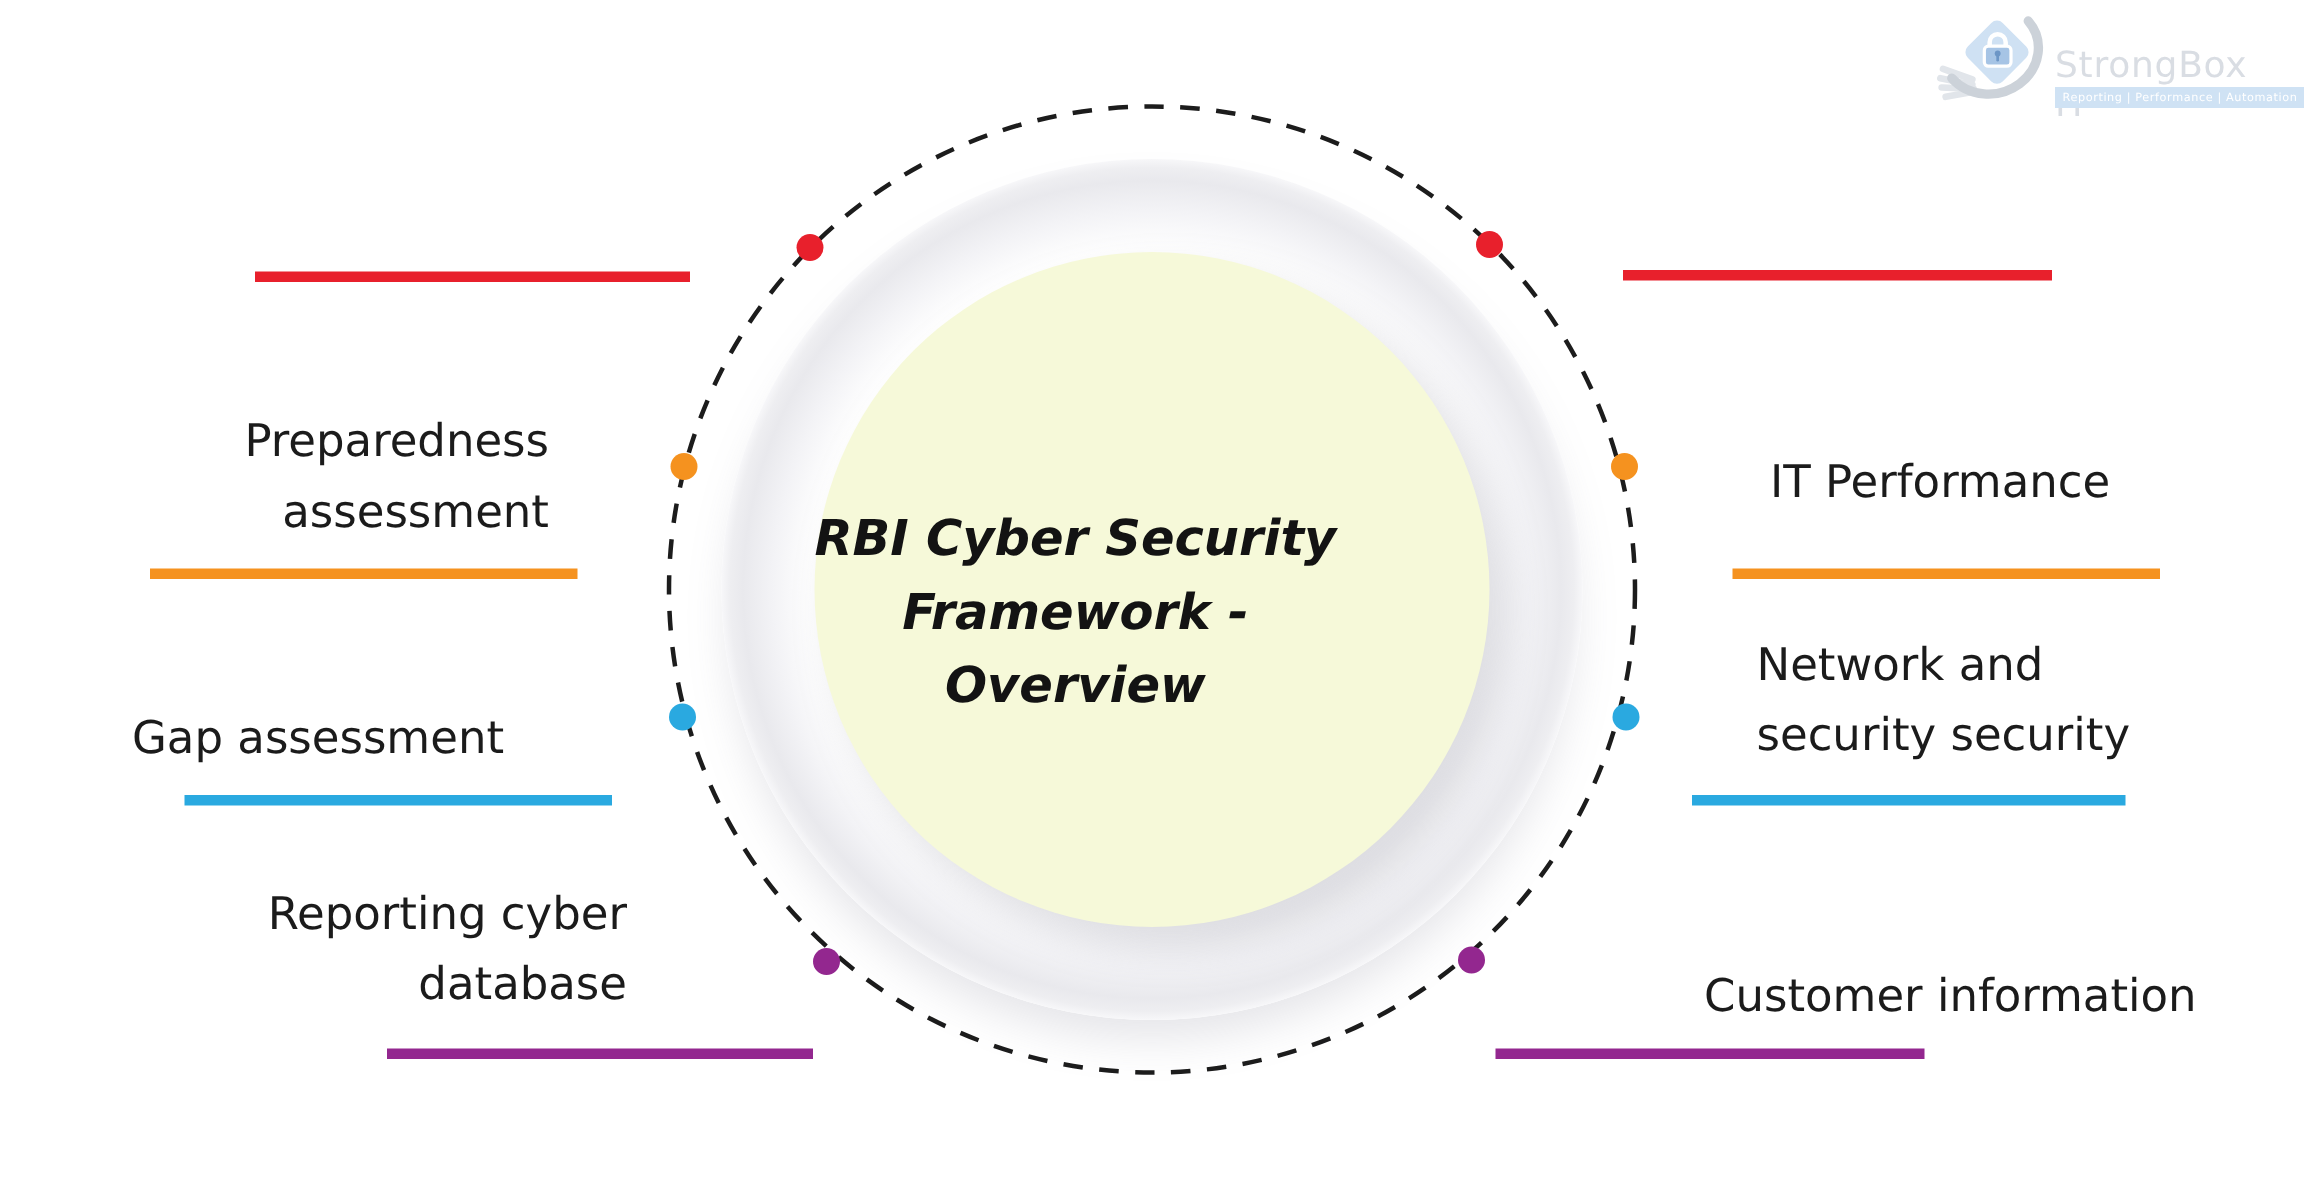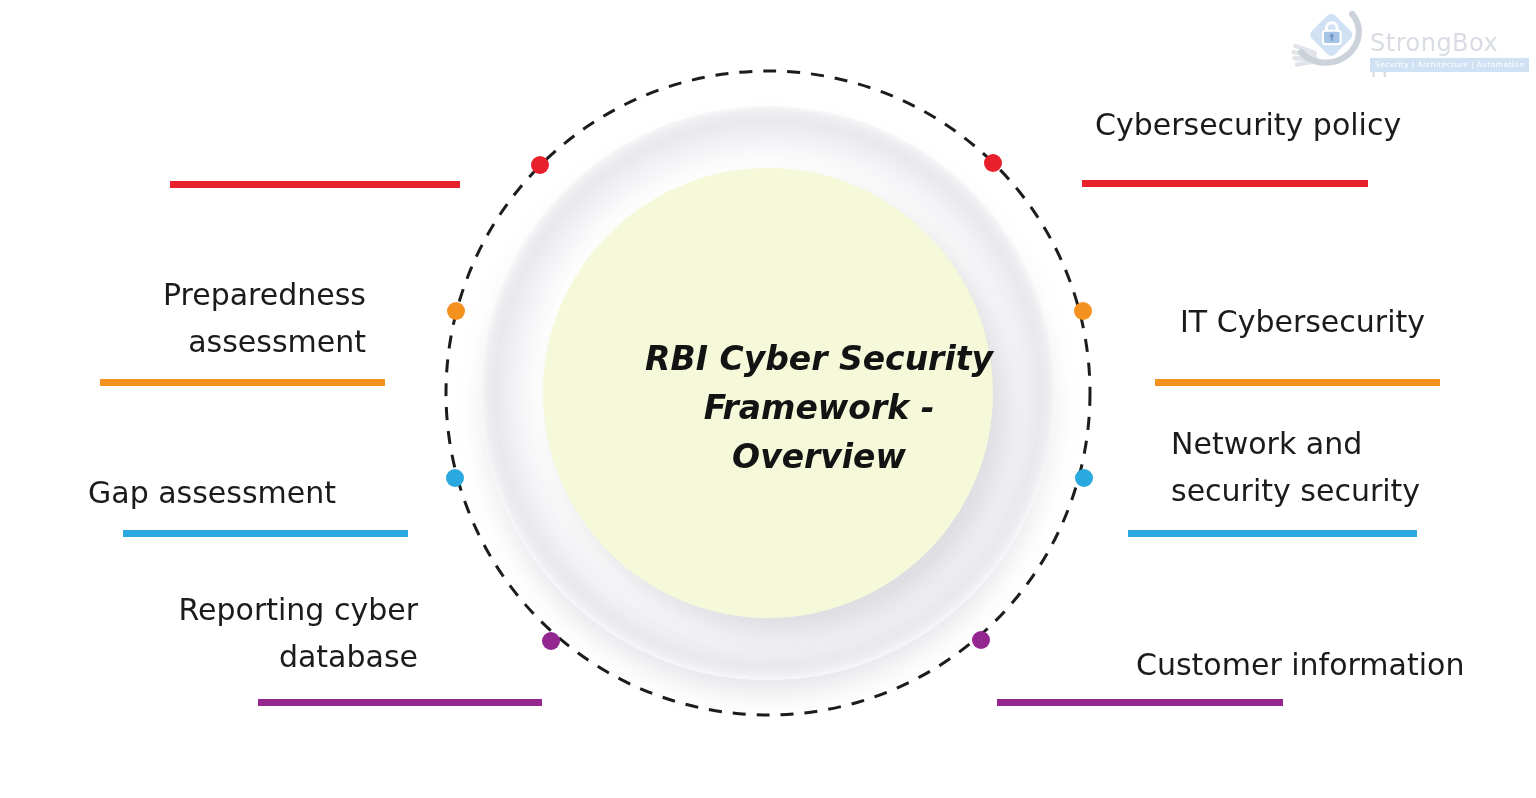--- a/index.html
+++ b/index.html
@@ -13,21 +13,21 @@
   .disc-outer{
     position:absolute;left:481px;top:106px;width:574px;height:574px;border-radius:50%;
     background:radial-gradient(closest-side,#ffffff 0%,#ffffff 79%,#f3f3f6 88%,#e9e9ed 95%,#eeeef1 98%,#f7f7f9 100%);
     box-shadow:0 18px 30px -6px rgba(120,120,140,0.20);
   }
   
   .disc-inner{
     position:absolute;left:543px;top:168px;width:450px;height:450px;border-radius:50%;
     background:#f6f9d9;
     box-shadow:12px 14px 26px rgba(125,125,145,0.28);
-    display:flex;align-items:center;justify-content:flex-end;text-align:center;
+    display:flex;align-items:center;justify-content:flex-start;text-align:center;
   }
   .center-title{
     font-family:"DejaVu Sans",sans-serif;
     font-weight:bold;font-style:italic;
     font-size:33px;line-height:49px;color:#131313;
     transform:translateY(14px);
   }
   
   .lbl{
     position:absolute;font-size:30px;line-height:47px;color:#1b1b1b;
@@ -94,28 +94,25 @@
   <div class="bar b2" style="background: rgb(42, 169, 224);"></div>
   <div class="dot d2" style="background: rgb(42, 169, 224);"></div>
 
   <div class="lbl r t3">
     <div>Reporting cyber</div>
     <div>database</div>
   </div>
   <div class="bar b3" style="background: rgb(147, 39, 143);"></div>
   <div class="dot d3" style="background: rgb(147, 39, 143);"></div>
 
-  <div class="lbl t4">
-    <div>Cybersecurity policy</div>
-  </div>
   <div class="bar b4" style="background: rgb(232, 32, 44);"></div>
   <div class="dot d4" style="background: rgb(232, 32, 44);"></div>
 
   <div class="lbl t5">
-    <div>IT Cybersecurity</div>
+    <div>IT Performance</div>
   </div>
   <div class="bar b5" style="background: rgb(245, 146, 31);"></div>
   <div class="dot d5" style="background: rgb(245, 146, 31);"></div>
 
   <div class="lbl t6">
     <div>Network and</div>
     <div>security security</div>
   </div>
   <div class="bar b6" style="background: rgb(42, 169, 224);"></div>
   <div class="dot d6" style="background: rgb(42, 169, 224);"></div>
@@ -139,16 +136,16 @@
       <path d="M 76 14 A 34 31 0 1 1 11 44" fill="none" stroke="#ccd2d9" stroke-width="7" stroke-linecap="round" transform="rotate(-12 45 40)"></path>
 
       <rect x="28" y="13" width="37" height="37" rx="6" fill="#cfe1f3" transform="rotate(45 46.5 31.5)"></rect>
 
       <path d="M 41 28 v -4 a 6 6 0 0 1 12 0 v 4" fill="none" stroke="#ffffff" stroke-width="3.4"></path>
       <rect x="37" y="27" width="20" height="15" rx="3" fill="#a6c4e5" stroke="#ffffff" stroke-width="2.4"></rect>
       <circle cx="47" cy="32.5" r="2.2" fill="#6d96c6"></circle>
       <rect x="46" y="33.5" width="2" height="5" rx="1" fill="#6d96c6"></rect>
     </svg>
     <div class="logo-title">StrongBox IT</div>
-    <div class="logo-tagline">Security | Architecture | Automation</div>
+    <div class="logo-tagline">Reporting | Performance | Automation</div>
   </div>
 
 </div>
 
 </body></html>

